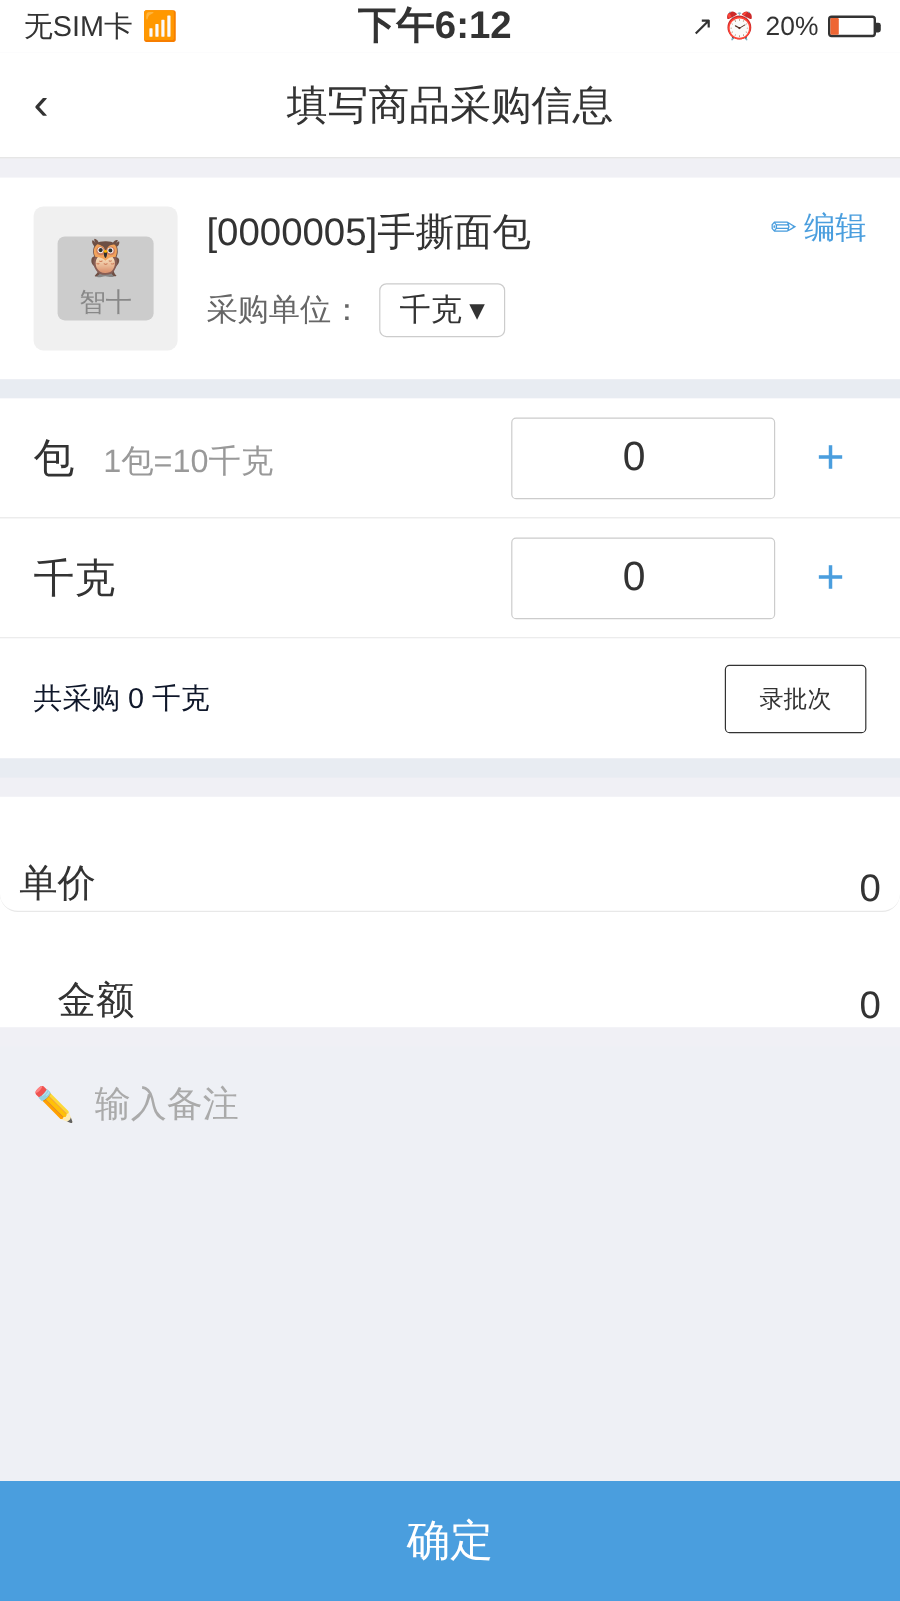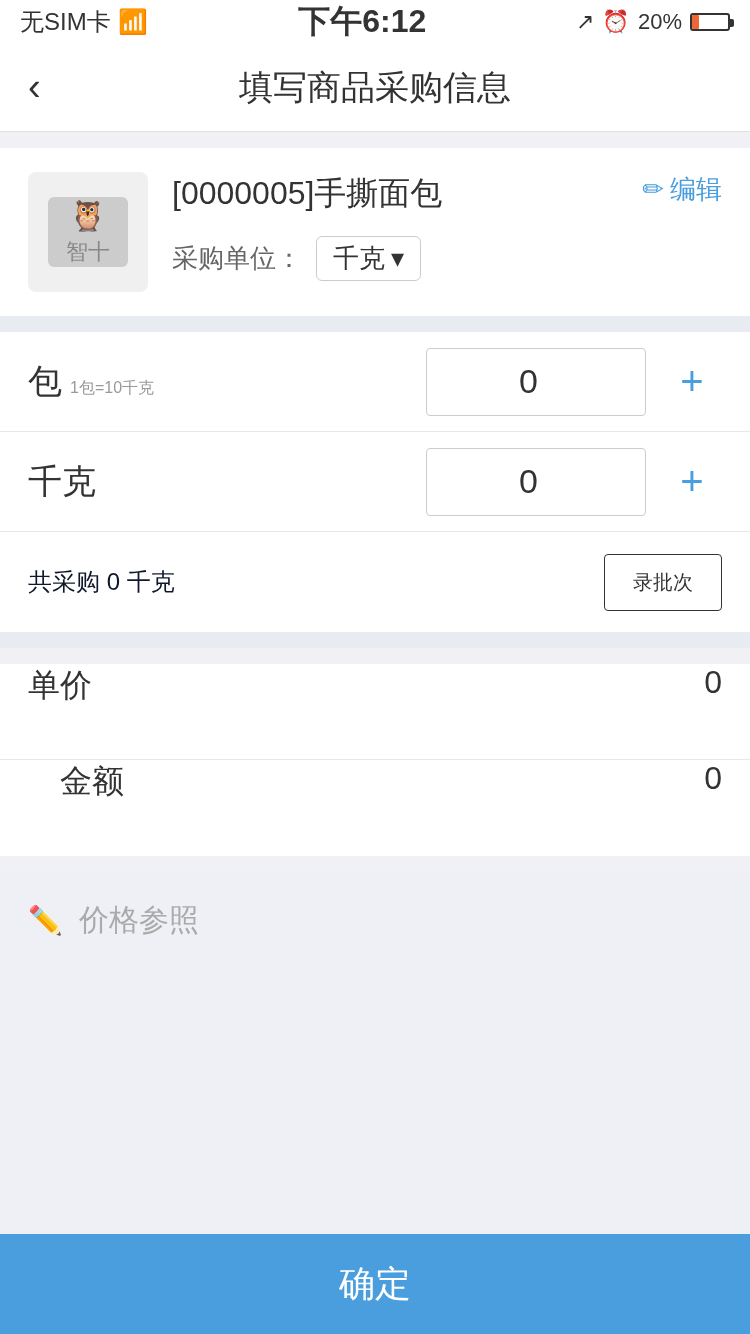--- a/index.html
+++ b/index.html
@@ -123,21 +123,21 @@
       display: flex; align-items: center;
       padding: 0 28px;
       height: 100px;
       border-bottom: 1px solid #e8e8e8;
     }
     .input-label {
       display: flex; align-items: baseline; gap: 8px;
       min-width: 160px;
     }
     .label-main { font-size: 34px; color: #333; }
-    .label-sub { font-size: 16px; color: #999; }
+    .label-sub { font-size: 27px; color: #999; margin-left: 16px; }
     .input-field-wrap {
       display: flex; align-items: center; margin-left: auto; gap: 16px;
     }
     .num-input {
       width: 220px; height: 68px;
       border: 1px solid #ccc; border-radius: 4px;
       text-align: center; font-size: 34px; color: #333;
       outline: none;
       -webkit-appearance: none;
     }
@@ -163,23 +163,24 @@
       font-size: 20px; color: #333; background: #fff;
       cursor: pointer;
     }
 
     
     .info-section {
       background: #fff;
       margin-top: 16px;
     }
     .info-row {
-      display: flex; align-items: flex-start; justify-content: space-between;
-      padding: 0 28px; height: 96px;
+      display: flex; align-items: flex-end; justify-content: space-between;
+      padding: 0 16px; height: 96px;
       border-bottom: 1px solid #e8e8e8;
+      border-radius: 15px;
     }
     .info-row:last-child { border-bottom: none; margin-left: 32px; }
     .info-label { font-size: 32px; color: #333; }
     .info-value { font-size: 32px; color: #333; }
 
     
     .notes-section {
       background: #eef0f5;
       margin-top: 16px;
       padding: 28px;
@@ -290,20 +291,20 @@
     <span class="info-value">0</span>
   </div>
   <div class="info-row">
     <span class="info-label">金额</span>
     <span class="info-value">0</span>
   </div>
 </div>
 
 <div class="notes-section">
   <span style="color:#aaa;font-size:28px;">✏️</span>
-  <span class="notes-placeholder">价格参照</span>
+  <span class="notes-placeholder">输入备注</span>
 </div>
 
 <div class="bottom-space" style="height: 280px;"></div>
 
 <div style="height:100px;"></div>
 
 <button class="confirm-btn">确定</button>
 
 </body></html>

